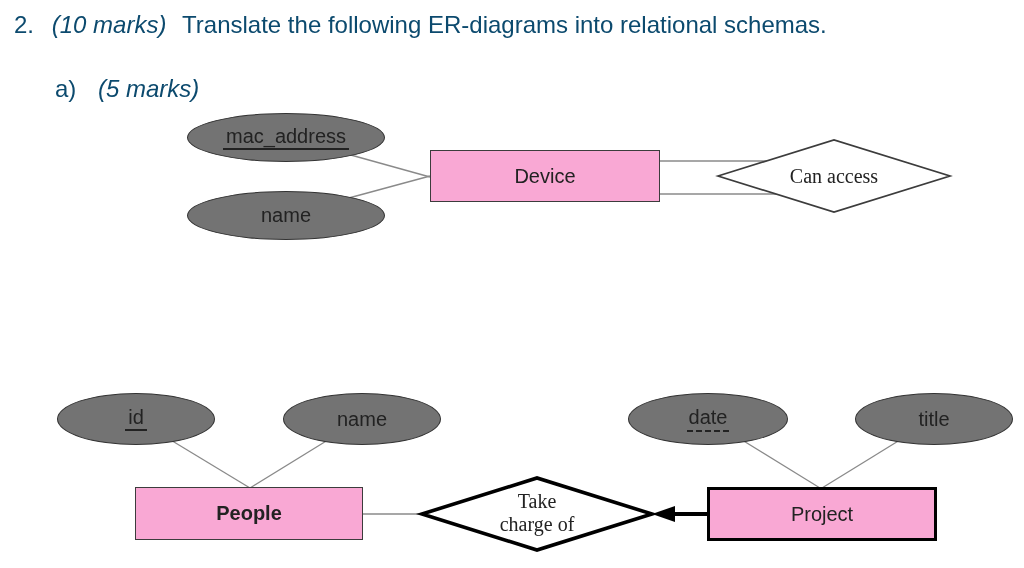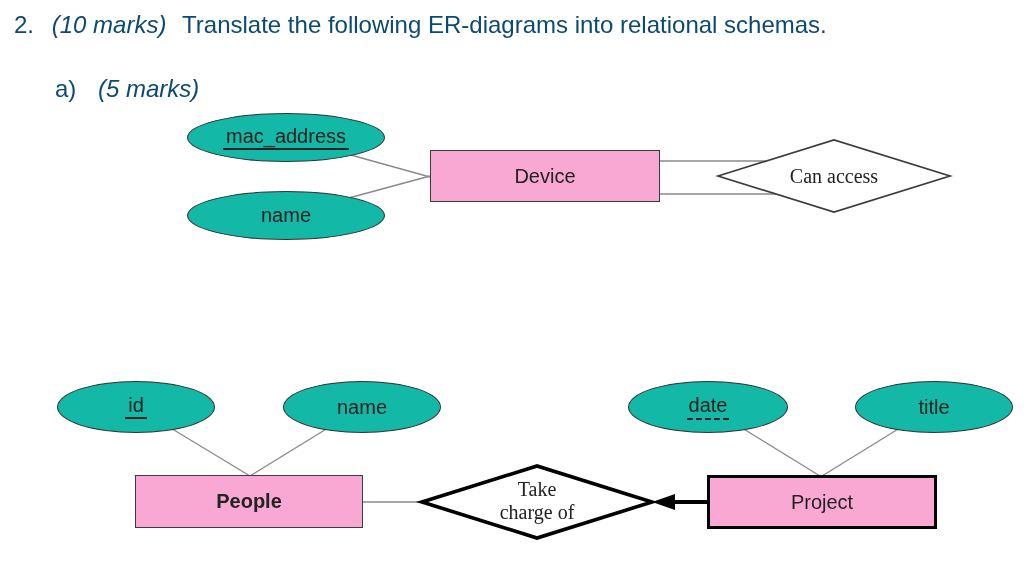--- a/index.html
+++ b/index.html
@@ -21,29 +21,29 @@
   #q-main .seg-num { margin-right: 11px; }
   #q-main .seg-marks { margin-right: 9px; }
   #q-a { left: 55px; top: 47px; margin-top: 28px; }
   #q-a .seg-label { margin-right: 15px; }
   #q-b { left: 56px; top: 285px; }
   #q-b .seg-label { margin-right: 15px; }
 
   
   .diagram { position: absolute; left: 0; width: 1024px; }
   #diagram-a { top: 100px; height: 180px; }
-  #diagram-b { top: 368px; height: 188px; }
+  #diagram-b { top: 380px; height: 188px; }
   .diagram svg { position: absolute; left: 0; top: 0; }
 
   
   .ellipse {
     position: absolute;
     border: 1.7px solid #333;
     border-radius: 50%;
-    background: #14b8a6;
+    background: #737373;
     display: flex; align-items: center; justify-content: center;
     font-size: 20px; color: #222;
   }
   .rect {
     position: absolute;
     border: 1.7px solid #3c3c3c;
     background: #f9a8d4;
     display: flex; align-items: center; justify-content: center;
     font-size: 20px; color: #222;
   }

